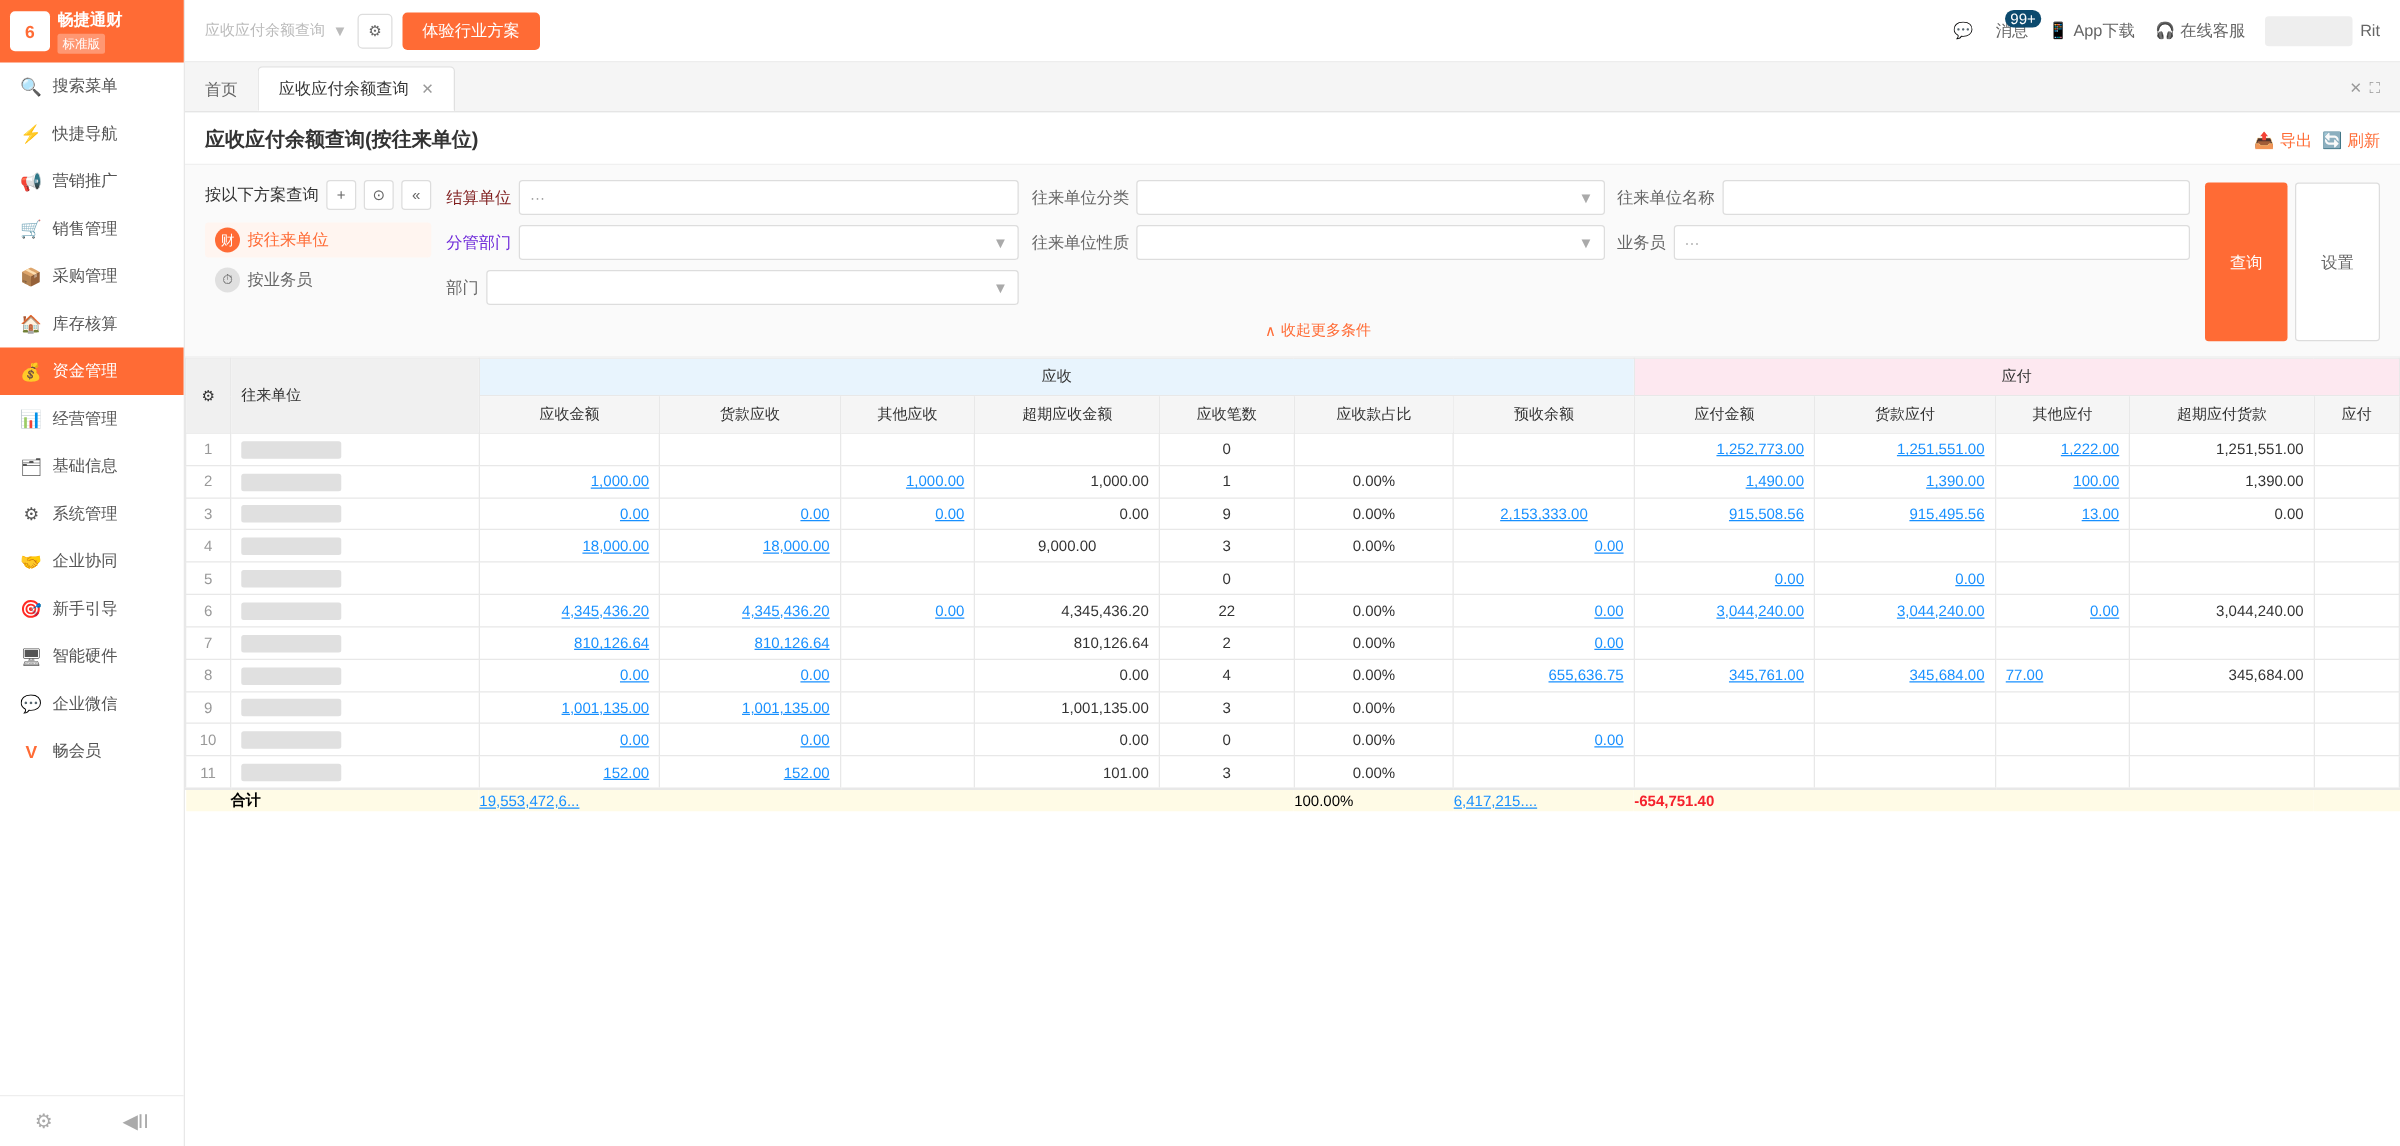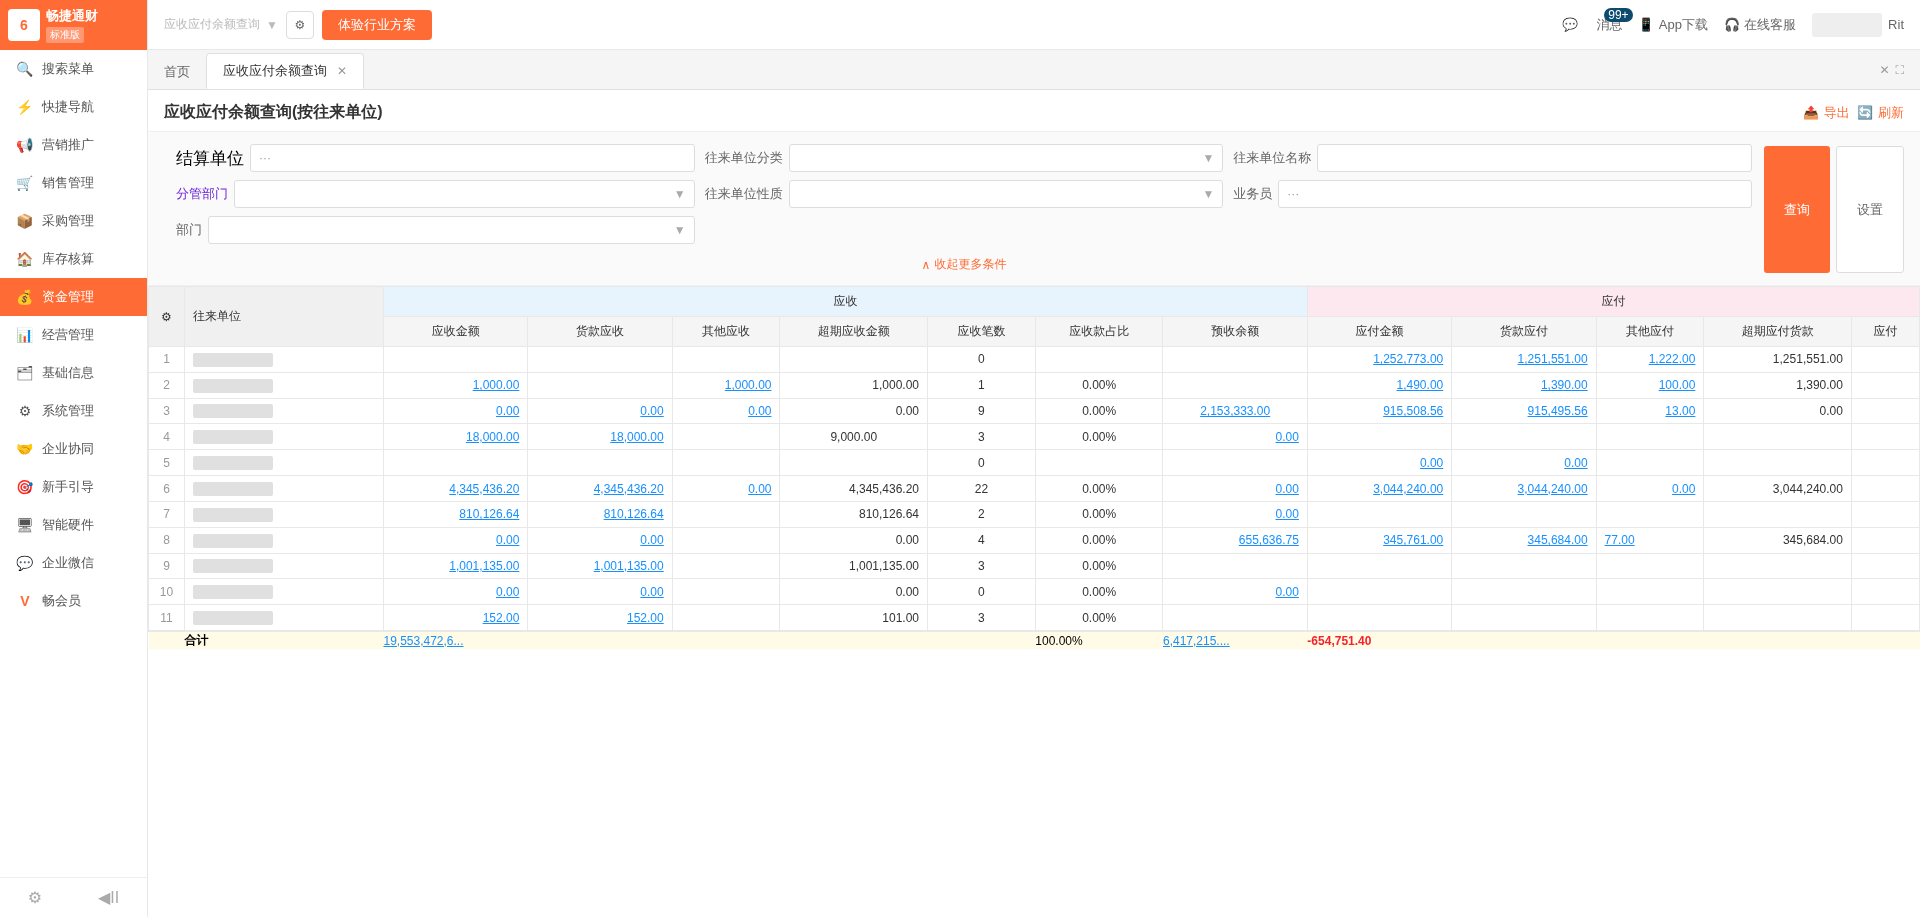--- a/index.html
+++ b/index.html
@@ -205,26 +205,42 @@
         </div>
         <div class="action-btn">
           <span>🔄</span>
           <span>刷新</span>
         </div>
       </div>
     </div>
 
     <div style="display:flex;padding:12px 16px;background:#fafafa;border-bottom:1px solid #f0f0f0;gap:0;">
 
+      <div style="display:flex;flex-direction:column;min-width:160px;gap:4px;">
+        <div style="display:flex;align-items:center;gap:6px;margin-bottom:6px;">
+          <span style="color:#333;font-size:13px;">按以下方案查询</span>
+          <div class="tool-btn">+</div>
+          <div class="tool-btn">⊙</div>
+          <div class="tool-btn">«</div>
+        </div>
+        <div style="display:flex;align-items:center;gap:6px;padding:4px 8px;background:#fff5f0;border-radius:3px;cursor:pointer;">
+          <div style="width:20px;height:20px;border-radius:50%;background:#ff6b35;color:#fff;display:flex;align-items:center;justify-content:center;font-size:11px;">财</div>
+          <span style="color:#ff6b35;font-size:13px;">按往来单位</span>
+        </div>
+        <div style="display:flex;align-items:center;gap:6px;padding:4px 8px;cursor:pointer;">
+          <div style="width:20px;height:20px;border-radius:50%;background:#e0e0e0;color:#666;display:flex;align-items:center;justify-content:center;font-size:11px;">⏱</div>
+          <span style="color:#666;font-size:13px;">按业务员</span>
+        </div>
+      </div>
 
       <div style="flex:1;padding:0 12px;">
 
         <div style="display:grid;grid-template-columns:1fr 1fr 1fr;gap:10px;margin-bottom:8px;">
           <div style="display:flex;align-items:center;gap:6px;">
-            <span style="color:#000000;font-size:17px;white-space:nowrap;">结算单位</span>
+            <span style="color:#7f1d1d;font-size:13px;white-space:nowrap;">结算单位</span>
             <div class="field-input">
               <span class="dots">···</span>
             </div>
           </div>
           <div style="display:flex;align-items:center;gap:6px;">
             <span style="color:#666;font-size:13px;white-space:nowrap;">往来单位分类</span>
             <div class="field-input">
               <span class="arrow" style="margin-left:auto;color:#aaa;">▼</span>
             </div>
           </div>

